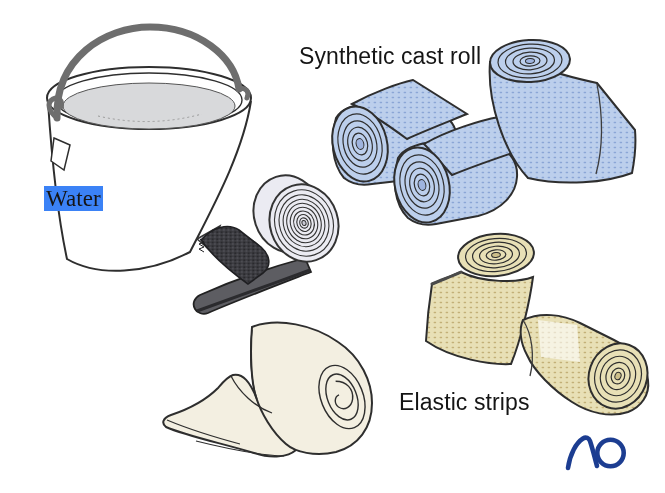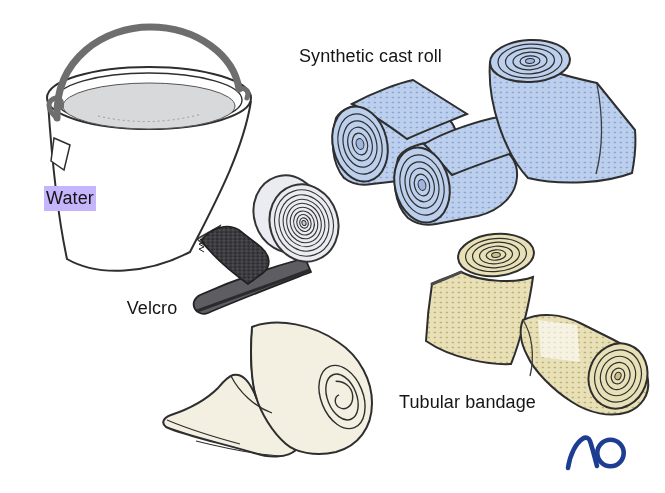--- a/index.html
+++ b/index.html
@@ -2,25 +2,25 @@
 <html><head>
 <meta charset="utf-8">
 <style>
   html,body { margin:0; padding:0; background:#fff; }
   .stage {
     position:relative; width:665px; height:493px; background:#ffffff;
     overflow:hidden; font-family:"Liberation Sans", sans-serif;
   }
   .stage svg.art { position:absolute; left:0; top:0; }
   .lbl {
-    position:absolute; font-size:18px; line-height:25px; color:#151515;
+    position:absolute; font-size:23px; line-height:25px; color:#151515;
     white-space:nowrap; letter-spacing:0.1px;
   }
   .lbl.center { text-align:center; white-space:normal; }
-  .lbl.halo { background:#c4b5fd; padding:0 2px; }
+  .lbl.halo { background:#3b82f6; padding:0 2px;font-family:Liberation Serif, serif; }
   .logo { position:absolute; left:563px; top:432px; width:80px; height:48px; }
   .sr-only {
     position:absolute; width:1px; height:1px; overflow:hidden;
     clip:rect(0 0 0 0); white-space:nowrap;
   }
 </style>
 </head>
 <body>
 
 <div class="stage">
@@ -153,27 +153,26 @@
         <ellipse cx="618" cy="376" rx="3" ry="3.8" fill="#cdbf8a" stroke-width="1"></ellipse>
       </g>
     </g>
   </svg>
 
   <div class="lbl halo" style="left:44px; top:186px;">Water</div>
 
   <div class="lbl" style="left:299px; top:44px;">Synthetic cast roll</div>
 
   <div class="lbl center" style="left:108px; top:296px; width:88px;">
-    <div>Velcro</div>
   </div>
 
   <div class="lbl center" style="left:64px; top:403px; width:100px;">
   </div>
 
-  <div class="lbl" style="left:399px; top:390px;">Tubular bandage</div>
+  <div class="lbl" style="left:399px; top:390px;">Elastic strips</div>
 
   <div class="logo">
     <span class="sr-only">AO</span>
     <svg width="80" height="48" viewBox="0 0 80 48">
       <path d="M 5 36 C 7 22 13 11 20 6.5 C 23 4.5 26 6 27 9 C 30 18 32 27 34 34" fill="none" stroke="#1c3d91" stroke-width="4.6" stroke-linecap="round"></path>
       <circle cx="47.5" cy="21" r="13.2" fill="none" stroke="#1c3d91" stroke-width="4.6"></circle>
     </svg>
   </div>
 
 </div>

